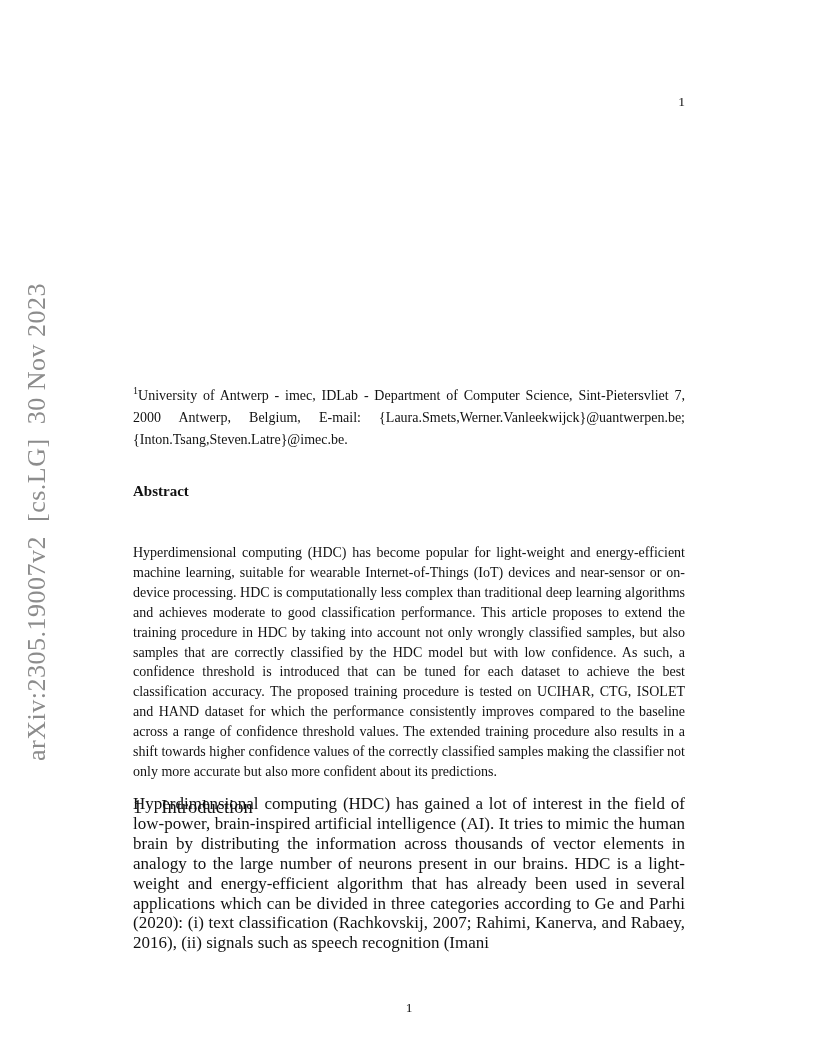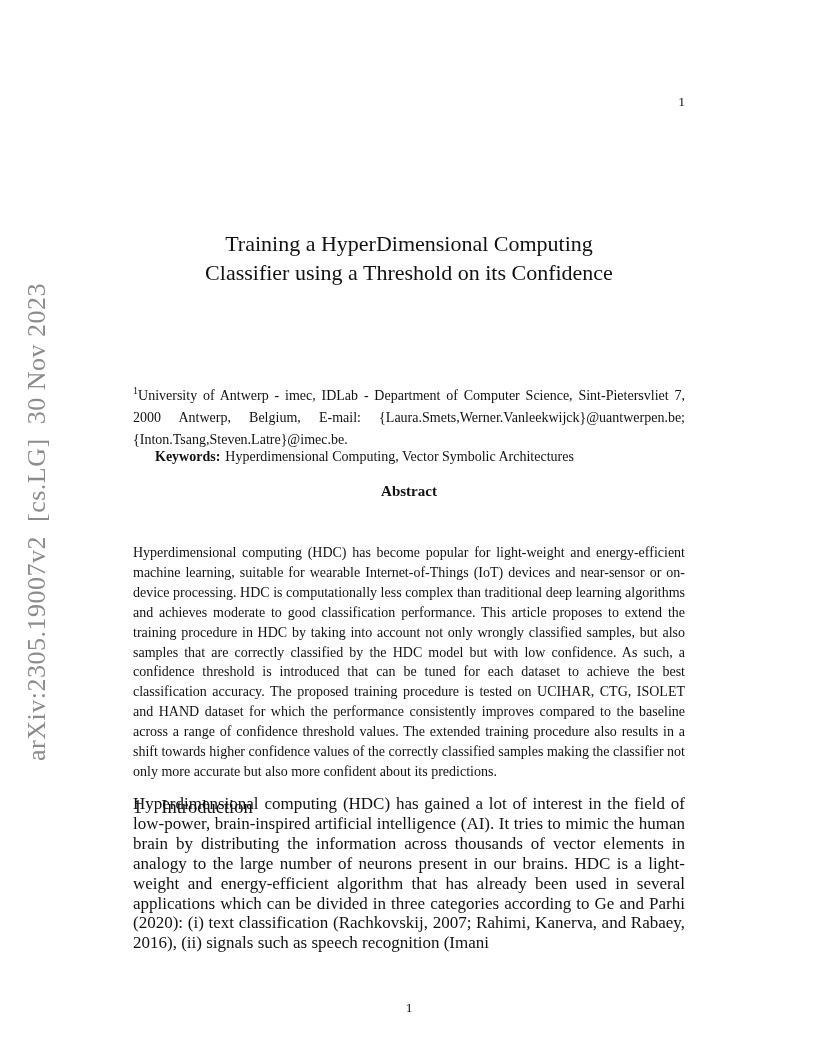--- a/index.html
+++ b/index.html
@@ -66,21 +66,20 @@
     top: 449px;
     font-size: 14px;
     padding-left: 22px;
   }
   .kw-label {
     font-weight: bold;
     margin-right: 5px;
   }
   .abstract-heading {
     top: 483px;
-    text-align: center;
     font-size: 15px;
     font-weight: bold;
   }
   .abstract-text {
     top: 543px;
     font-size: 14px;
     line-height: 19.9px;
     text-align: justify;
   }
   .section-heading {
@@ -105,27 +104,24 @@
 </style>
 </head>
 <body>
 
 <div class="page">
 
   <div class="watermark">arXiv:2305.19007v2  [cs.LG]  30 Nov 2023</div>
 
   <div class="column page-num-top">1</div>
 
-  <div class="column title">Training a HyperDimensional Computing
-Classifier using a Threshold on its Confidence</div>
 
 
   <div class="column affiliation"><sup>1</sup><span>University of Antwerp - imec, IDLab - Department of Computer Science, Sint-Pietersvliet 7, 2000 Antwerp, Belgium, E-mail: {Laura.Smets,Werner.Vanleekwijck}@uantwerpen.be; {Inton.Tsang,Steven.Latre}@imec.be.</span></div>
 
-  <div class="column keywords"><span class="kw-label">Keywords:</span><span>Hyperdimensional Computing, Vector Symbolic Architectures</span></div>
 
   <div class="column abstract-heading">Abstract</div>
 
   <div class="column abstract-text">Hyperdimensional computing (HDC) has become popular for light-weight and energy-efficient machine learning, suitable for wearable Internet-of-Things (IoT) devices and near-sensor or on-device processing. HDC is computationally less complex than traditional deep learning algorithms and achieves moderate to good classification performance. This article proposes to extend the training procedure in HDC by taking into account not only wrongly classified samples, but also samples that are correctly classified by the HDC model but with low confidence. As such, a confidence threshold is introduced that can be tuned for each dataset to achieve the best classification accuracy. The proposed training procedure is tested on UCIHAR, CTG, ISOLET and HAND dataset for which the performance consistently improves compared to the baseline across a range of confidence threshold values. The extended training procedure also results in a shift towards higher confidence values of the correctly classified samples making the classifier not only more accurate but also more confident about its predictions.</div>
 
   <div class="column section-heading"><span class="sec-num">1</span><span>Introduction</span></div>
 
   <div class="column intro-text">Hyperdimensional computing (HDC) has gained a lot of interest in the field of low-power, brain-inspired artificial intelligence (AI). It tries to mimic the human brain by distributing the information across thousands of vector elements in analogy to the large number of neurons present in our brains. HDC is a light-weight and energy-efficient algorithm that has already been used in several applications which can be divided in three categories according to Ge and Parhi (2020): (i) text classification (Rachkovskij, 2007; Rahimi, Kanerva, and Rabaey, 2016), (ii) signals such as speech recognition (Imani</div>
 
   <div class="column page-num-bottom">1</div>

